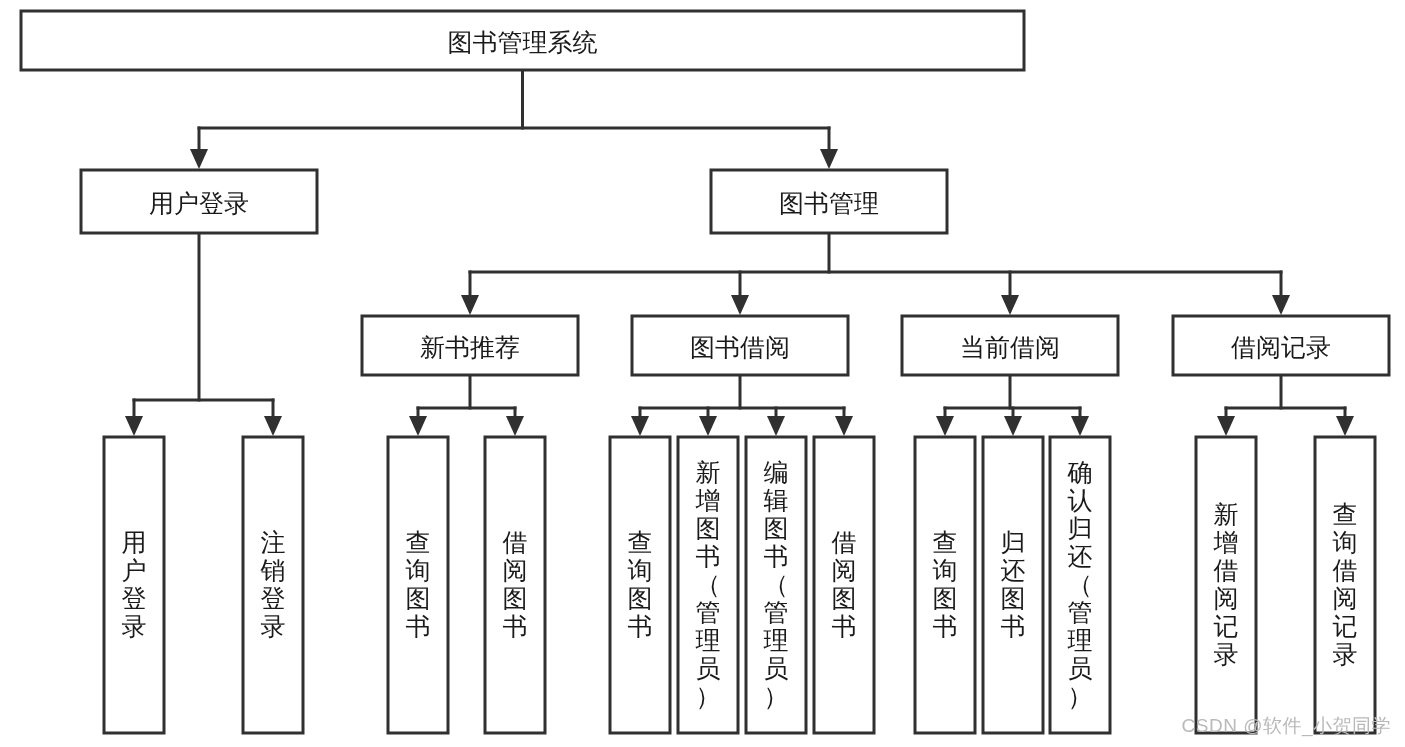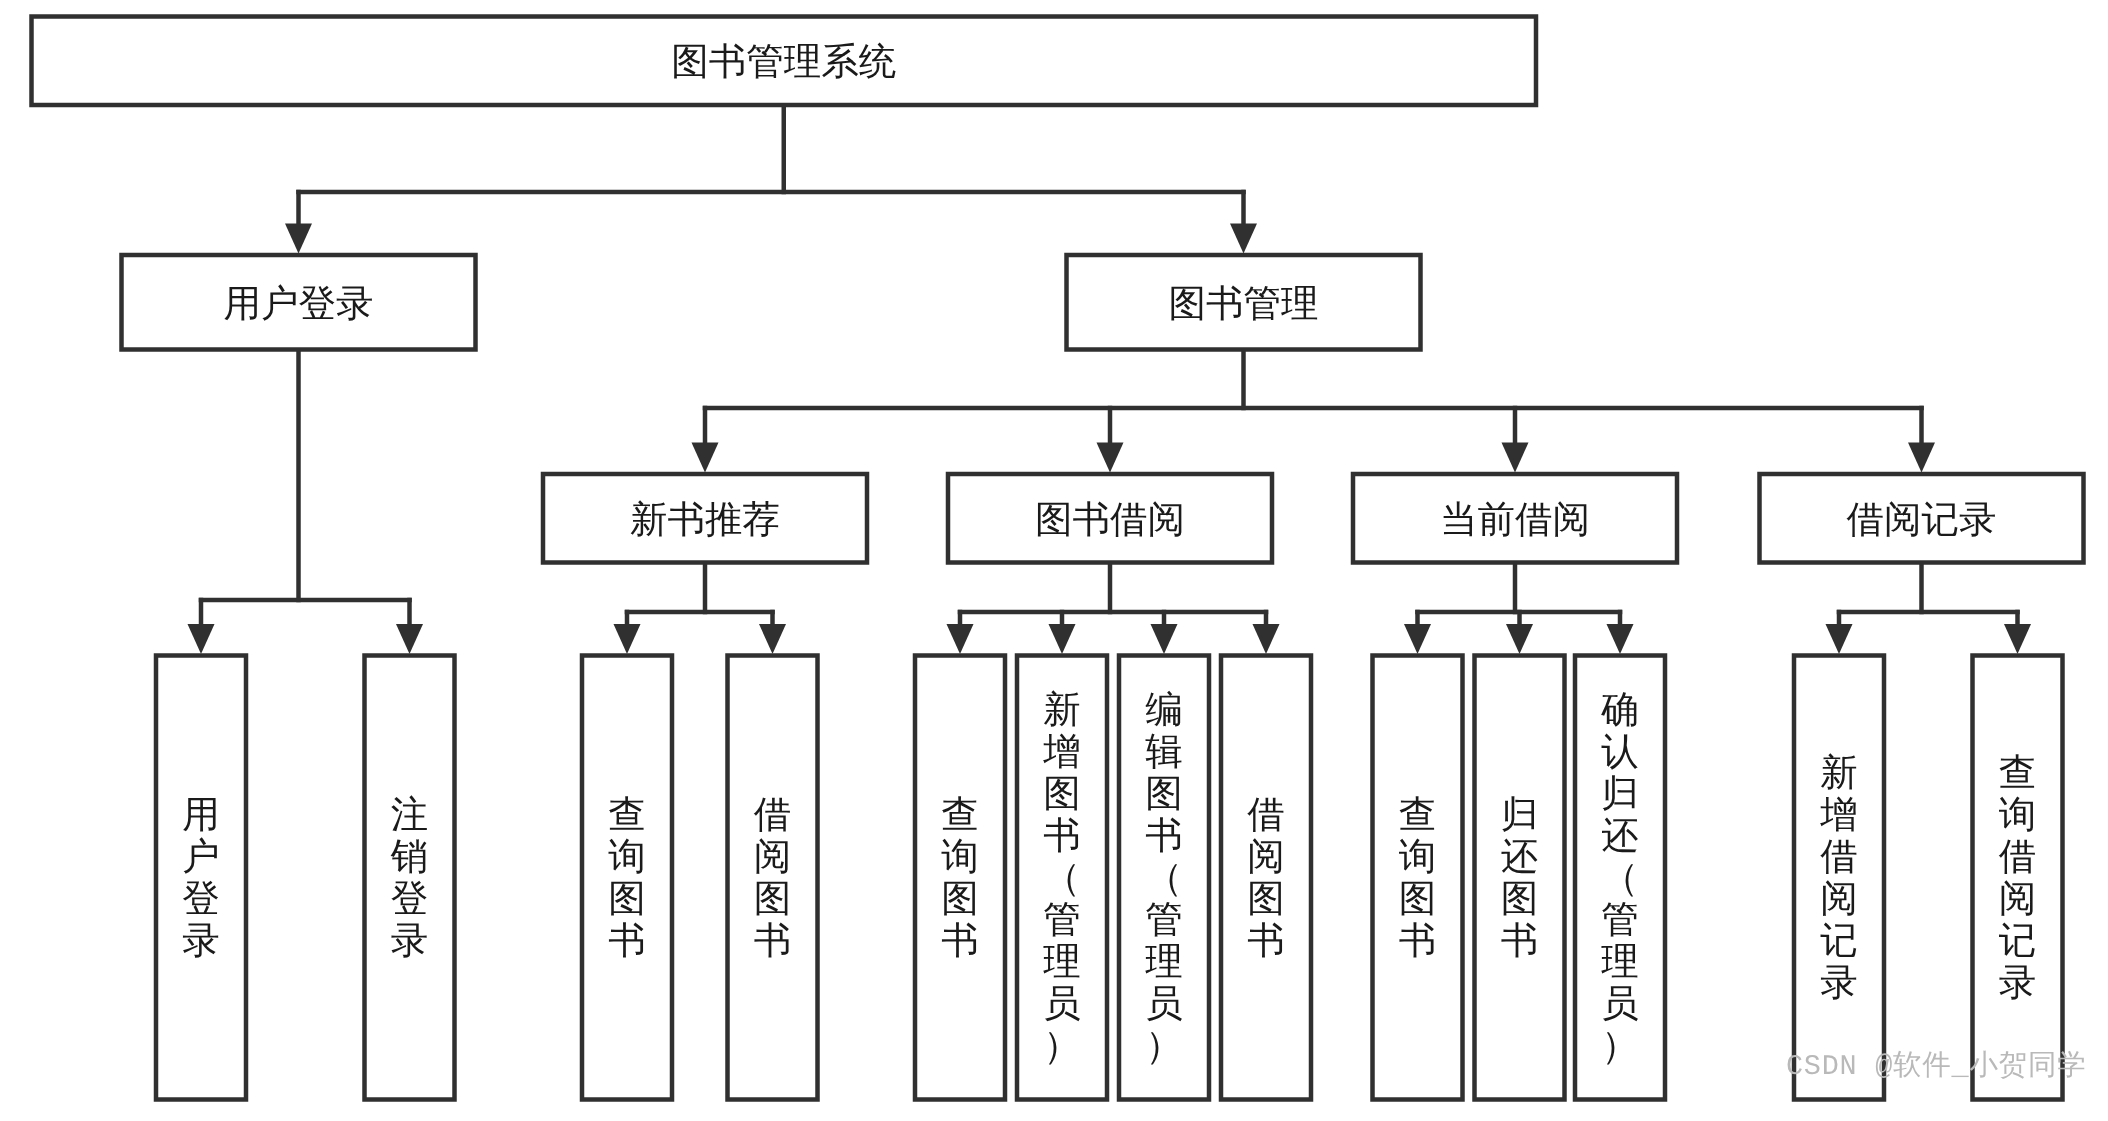--- a/index.html
+++ b/index.html
@@ -52,22 +52,22 @@
   }
   .node-label-v {
     font-family: "Liberation Sans", "DejaVu Sans", sans-serif;
     font-size: 25px;
     fill: #1a1a1a;
     text-anchor: middle;
   }
   .watermark {
     position: absolute;
     right: 14px;
-    bottom: 24px;
-    font-family: Liberation Mono, monospace;
+    bottom: 8px;
+    font-family: Liberation Sans, sans-serif;
     font-size: 19px;
     color: #b9b9b9;
     white-space: nowrap;
     letter-spacing: 0.5px;
     user-select: none;
   }
 </style>
 </head>
 <body>
 

